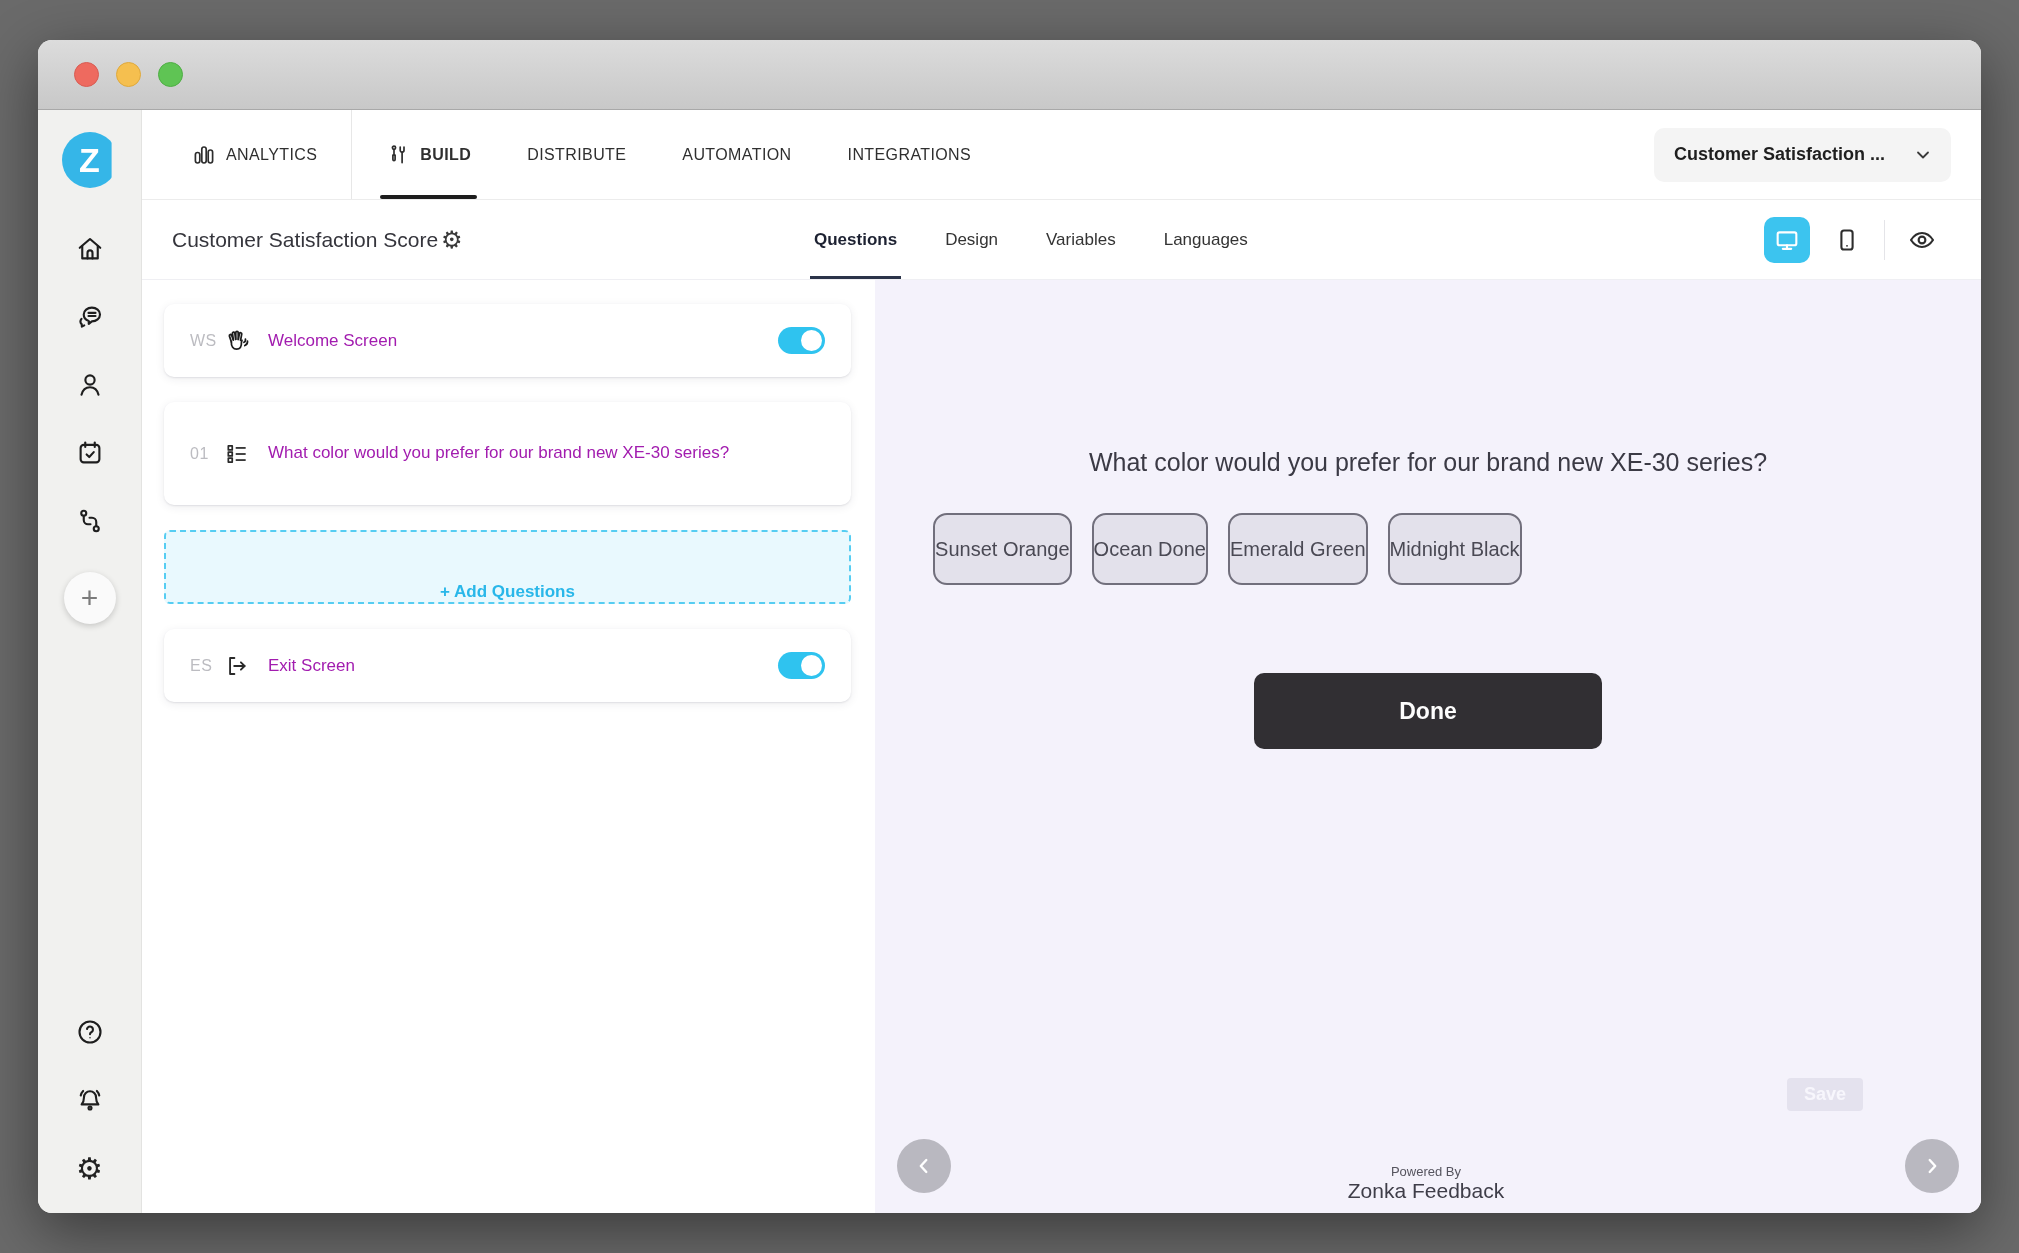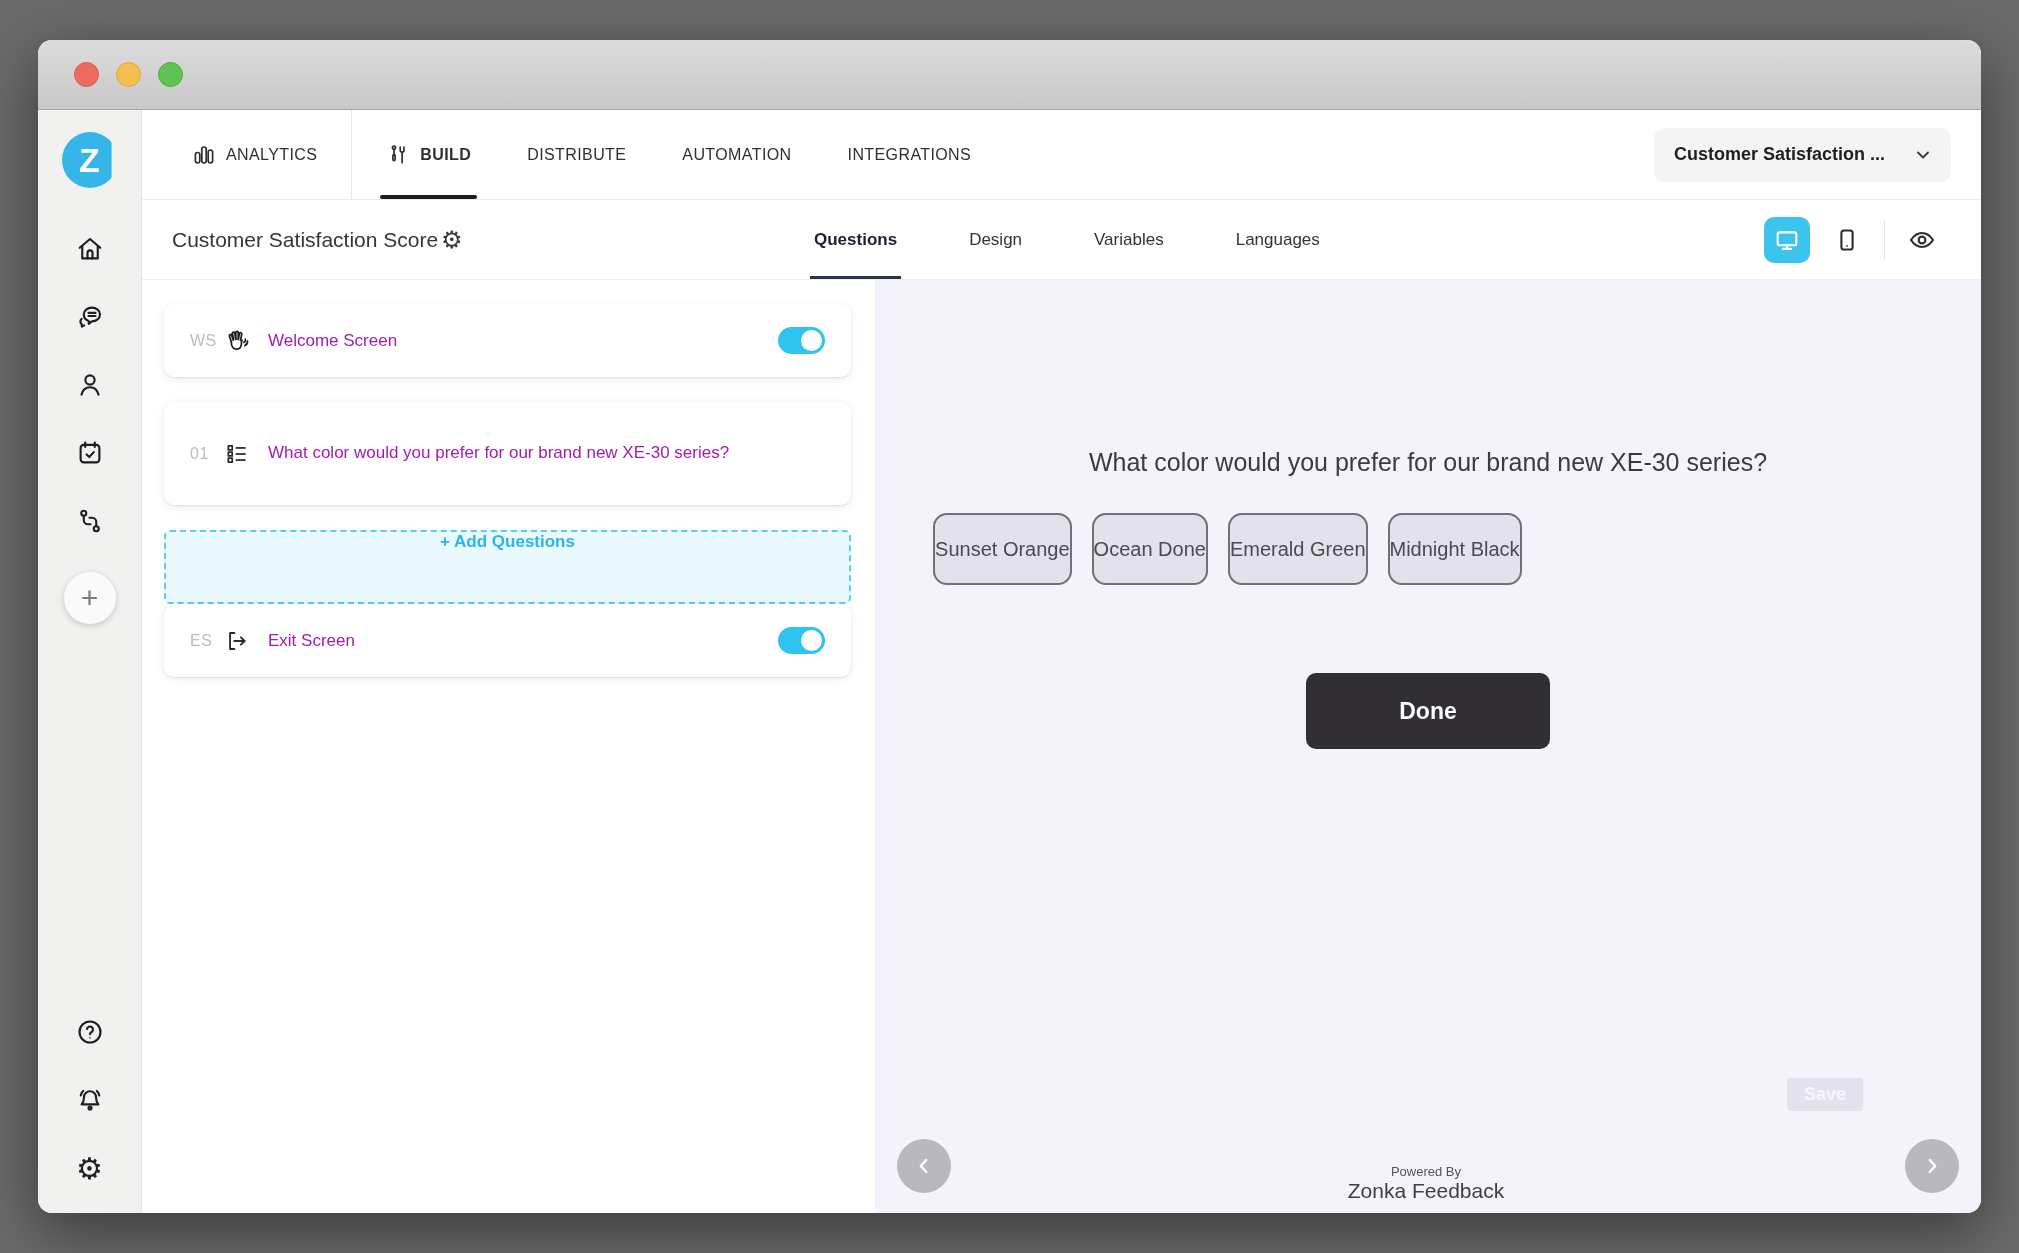--- a/index.html
+++ b/index.html
@@ -55,21 +55,21 @@
     height:54px; display:flex; align-items:center; gap:30px; padding:0 20px; cursor:pointer;
     font-size:18px; font-weight:bold; color:#1f1f1f; }
   .survey-select svg{ width:16px; height:16px; }
 
   
   .subheader{ height:80px; flex:0 0 80px; background:#fff; border-bottom:1px solid #efeff3;
     display:flex; align-items:center; position:relative; }
   .surveytitle{ display:flex; align-items:center; gap:3px; margin-left:30px; font-size:21px;
     color:#35353c; }
   .surveytitle .gear{ font-size:24px; color:#3a3a3a; cursor:pointer; line-height:1;}
-  .tabs{ position:absolute; left:672px; bottom:0; display:flex; gap:72px; height:100%;
+  .tabs{ position:absolute; left:672px; bottom:0; display:flex; gap:48px; height:100%;
     align-items:center;justify-content:space-between;}
   .tab{ font-size:17px; color:#333; cursor:pointer; position:relative; height:100%;
     display:flex; align-items:center;}
   .tab.active{ font-weight:bold; color:#1d2232;}
   .tab.active::after{ content:""; position:absolute; left:-4px; right:-4px; bottom:0;
     height:3px; background:#2b3349;}
   .viewctrl{ position:absolute; right:36px; display:flex; align-items:center; gap:14px;}
   .devbtn{ width:46px; height:46px; border-radius:10px; display:flex; align-items:center;
     justify-content:center; cursor:pointer;}
   .devbtn.active{ background:#3cc4ef;}
@@ -93,33 +93,33 @@
   .cicon{ width:44px; flex:0 0 44px; display:flex; }
   .cicon svg{ width:26px; height:26px;}
   .clabel{ font-size:17px; color:#a21caf; }
   .q-card .clabel{ line-height:1.65; padding:18px 0; padding-right:20px;}
   .cspacer{ flex:1; }
   .toggle{ width:47px; height:27px; border-radius:14px; background:#2fc3ef; position:relative;
     cursor:pointer; flex:0 0 47px;}
   .toggle .knob{ position:absolute; right:3px; top:3px; width:21px; height:21px;
     border-radius:50%; background:#fff;}
   .addq{ height:74px; border:2px dashed #56cdf2; background:#e9f9fe; border-radius:6px;
-    display:flex; align-items:flex-start; justify-content:center; color:#29b7e9; font-size:17px;
-    font-weight:bold; cursor:pointer; }
+    display:flex; align-items:flex-end; justify-content:center; color:#29b7e9; font-size:17px;
+    font-weight:bold; cursor:pointer; margin-bottom:25px;}
 
   
   .preview{ flex:1; background:#f4f2fb; position:relative; display:flex; flex-direction:column;
     align-items:center; min-width:0;}
   .pv-question{ margin-top:168px; font-size:25px; color:#3b3a45; text-align:center;
     width:86%; }
   .pv-options{ width:89.5%; margin-top:36px; display:flex; flex-direction:row; gap:20px;}
   .pv-opt{ height:72px; background:#e3e1eb; border:2px solid #716f7c; border-radius:14px;
     display:flex; align-items:center; justify-content:center; font-size:20px; color:#4a4954;
     cursor:pointer;}
-  .pv-done{ margin-top:88px; width:244px; height:76px; background:#312f33; color:#fdfdfd;
+  .pv-done{ margin-top:88px; width:348px; height:76px; background:#312f33; color:#fdfdfd;
     border:none; border-radius:10px; font-size:23px; font-weight:bold; cursor:pointer;
     font-family:"Liberation Sans", sans-serif;}
   .pv-save{ position:absolute; right:118px; bottom:102px; background:#e4e2ee; color:#f7f6fc;
     font-weight:bold; font-size:18px; padding:6px 17px; border-radius:4px; cursor:pointer;}
   .pv-footer{ position:absolute; bottom:10px; left:0; right:4px; text-align:center; }
   .pv-poweredby{ font-size:13px; color:#55545e; }
   .pv-brand{ font-size:21px; color:#3f3e49; }
   .pv-arrow{ position:absolute; bottom:20px; width:54px; height:54px; border-radius:50%;
     background:#b9b8c0; display:flex; align-items:center; justify-content:center; cursor:pointer;}
   .pv-arrow.left{ left:22px; }

